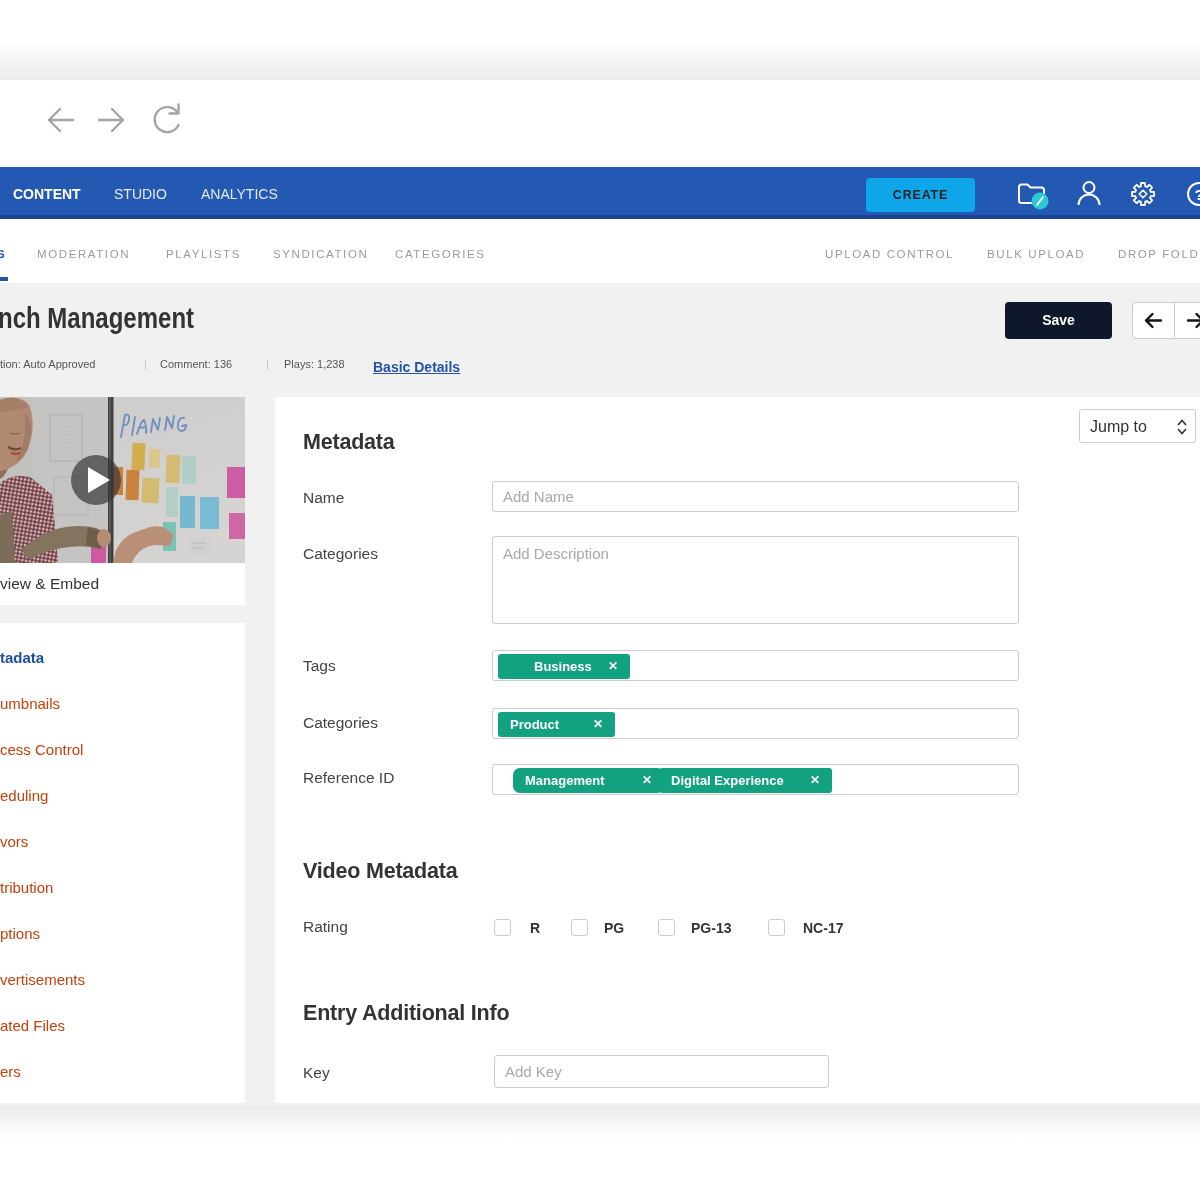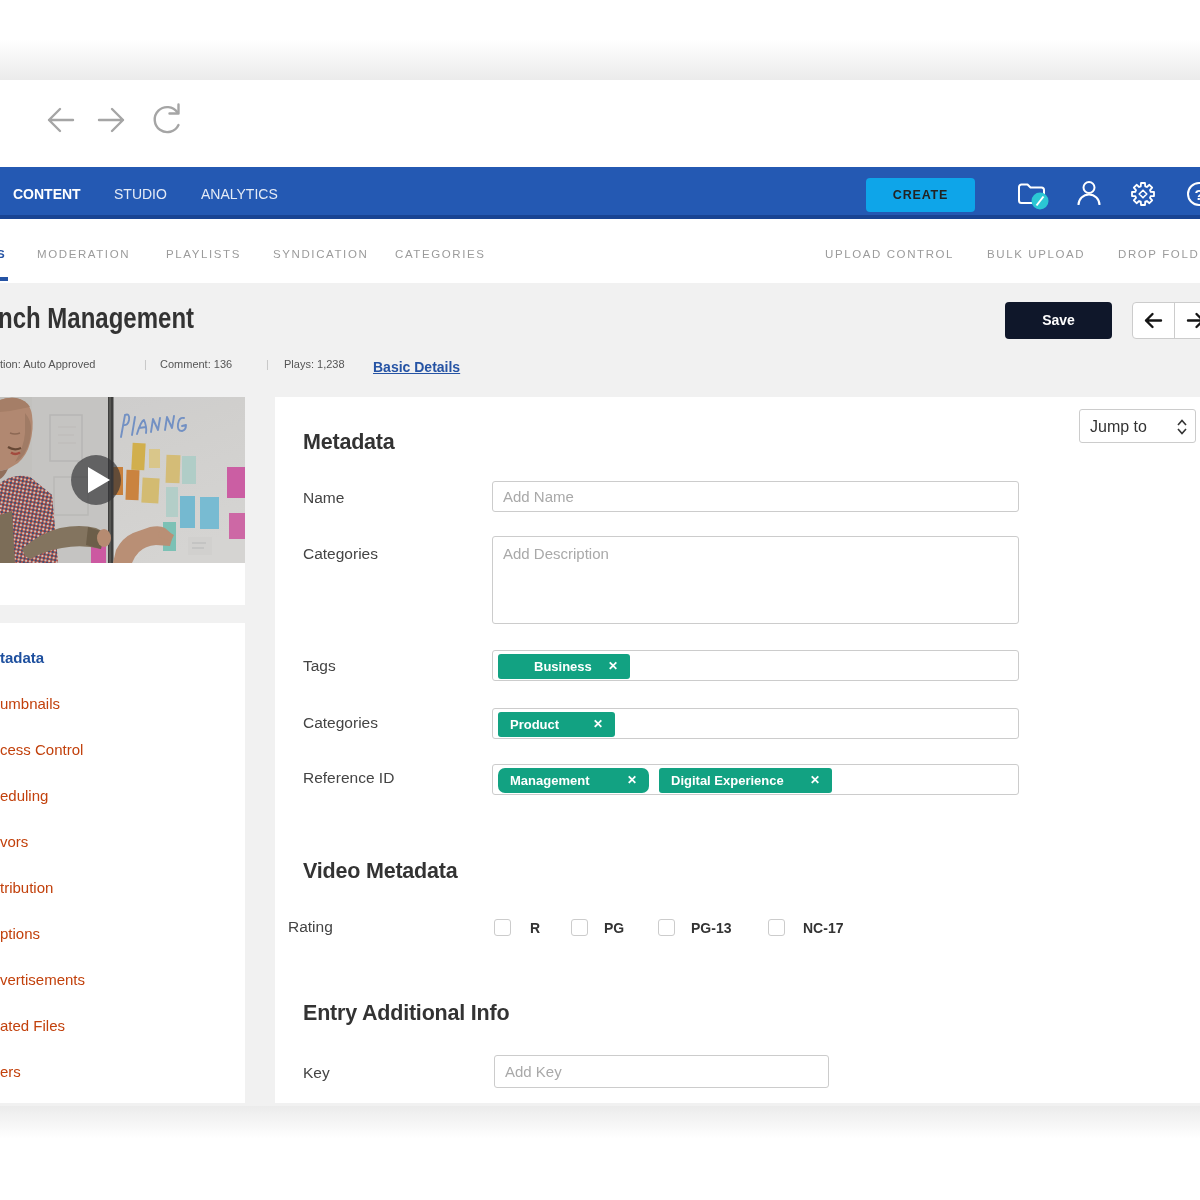--- a/index.html
+++ b/index.html
@@ -194,20 +194,21 @@
       <path d="M88,130 L104,135 L101,152 L86,148 Z" fill="#74644d"></path>
       <ellipse cx="104" cy="141" rx="7" ry="9" fill="#c59679"></ellipse>
     </g>
     <rect x="163" y="125" width="13" height="29" fill="#85d1c4"></rect>
     <path d="M113,166 L116,153 Q122,141 133,136 L150,130 Q160,128 165,131 L173,138 L170,149 L156,148 Q145,149 139,155 Q134,160 132,166 Z" fill="#c89a7e"></path>
     <path d="M160,131 L174,138 L171,144 L158,140 Z" fill="#c89a7e"></path>
     <rect x="0" y="0" width="245" height="166" fill="rgba(28,28,31,0.09)"></rect>
     <circle cx="96" cy="83" r="25" fill="rgba(52,52,55,0.68)"></circle>
     <path d="M88,70 L88,96 L110,83 Z" fill="#fff"></path>
   </svg>
+  <div id="thumbcaption">view &amp; Embed</div>
 </div>
 
 <div id="menucard"></div>
 <div class="mitem active" style="top:649px;">tadata</div>
 <div class="mitem" style="top:695px;">umbnails</div>
 <div class="mitem" style="top:741px;">cess Control</div>
 <div class="mitem" style="top:787px;">eduling</div>
 <div class="mitem" style="top:833px;">vors</div>
 <div class="mitem" style="top:879px;">tribution</div>
 <div class="mitem" style="top:925px;">ptions</div>
@@ -228,26 +229,26 @@
 <div class="label" style="left:303px; top:657px;">Tags</div>
 <div class="input" style="left:492px; top:650px; width:527px; height:31px;">
   <span class="chip" style="left:5px; width:132px;padding-left:36px;">Business<span class="x">✕</span></span>
   </div>
 <div class="label" style="left:303px; top:714px;">Categories</div>
 <div class="input" style="left:492px; top:708px; width:527px; height:31px;">
   <span class="chip" style="left:5px; width:117px;">Product<span class="x">✕</span></span>
   </div>
 <div class="label" style="left:303px; top:769px;">Reference ID</div>
 <div class="input" style="left:492px; top:764px; width:527px; height:31px;">
-  <span class="chip" style="left:5px; width:151px;border-radius:7px;">Management<span class="x">✕</span></span>
+  <span class="chip" style="left:20px; width:151px;border-radius:7px;">Management<span class="x">✕</span></span>
   <span class="chip" style="left:166px; width:173px;">Digital Experience<span class="x">✕</span></span>
   </div>
 
 <div class="h2" style="left:303px; top:859px;">Video Metadata</div>
-<div class="label" style="left:288px; top:918px;">Rating</div>
+<div class="label" style="left:303px; top:918px;">Rating</div>
 <div class="cb" style="left:494px; top:919px;"></div>
 <div class="cblabel" style="left:530px; top:920px;">R</div>
 <div class="cb" style="left:571px; top:919px;"></div>
 <div class="cblabel" style="left:604px; top:920px;">PG</div>
 <div class="cb" style="left:658px; top:919px;"></div>
 <div class="cblabel" style="left:691px; top:920px;">PG-13</div>
 <div class="cb" style="left:768px; top:919px;"></div>
 <div class="cblabel" style="left:803px; top:920px;">NC-17</div>
 
 <div class="h2" style="left:303px; top:1001px;">Entry Additional Info</div>

